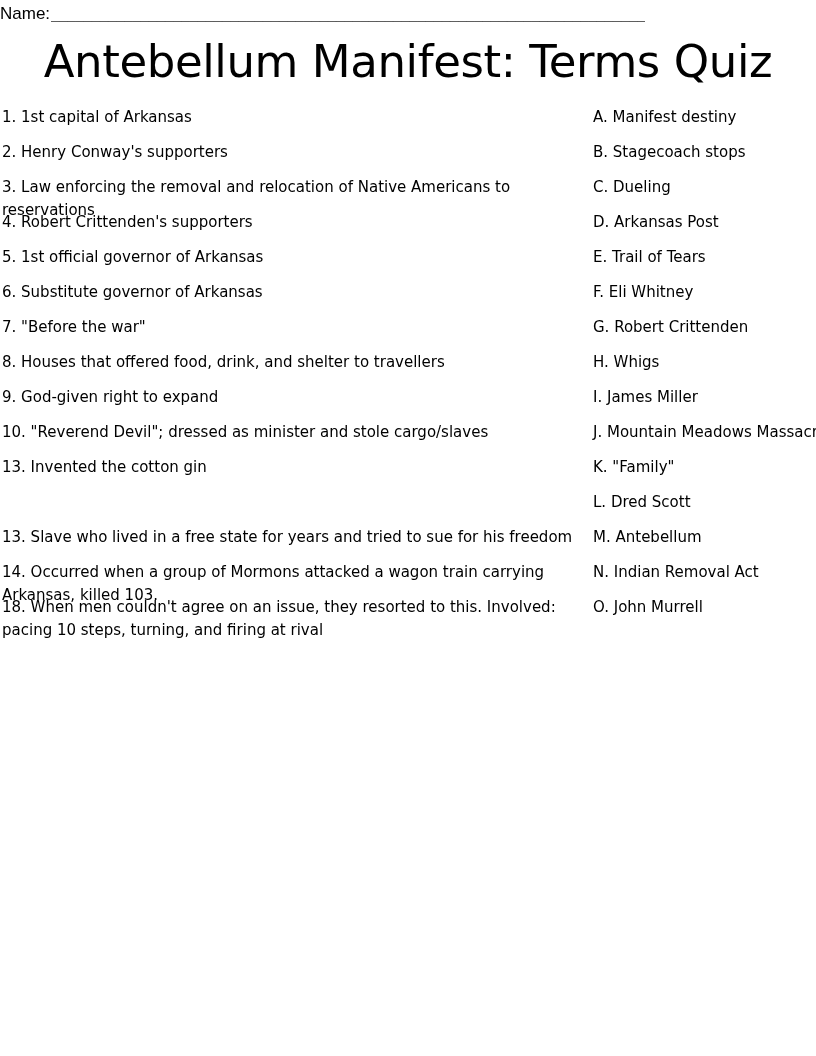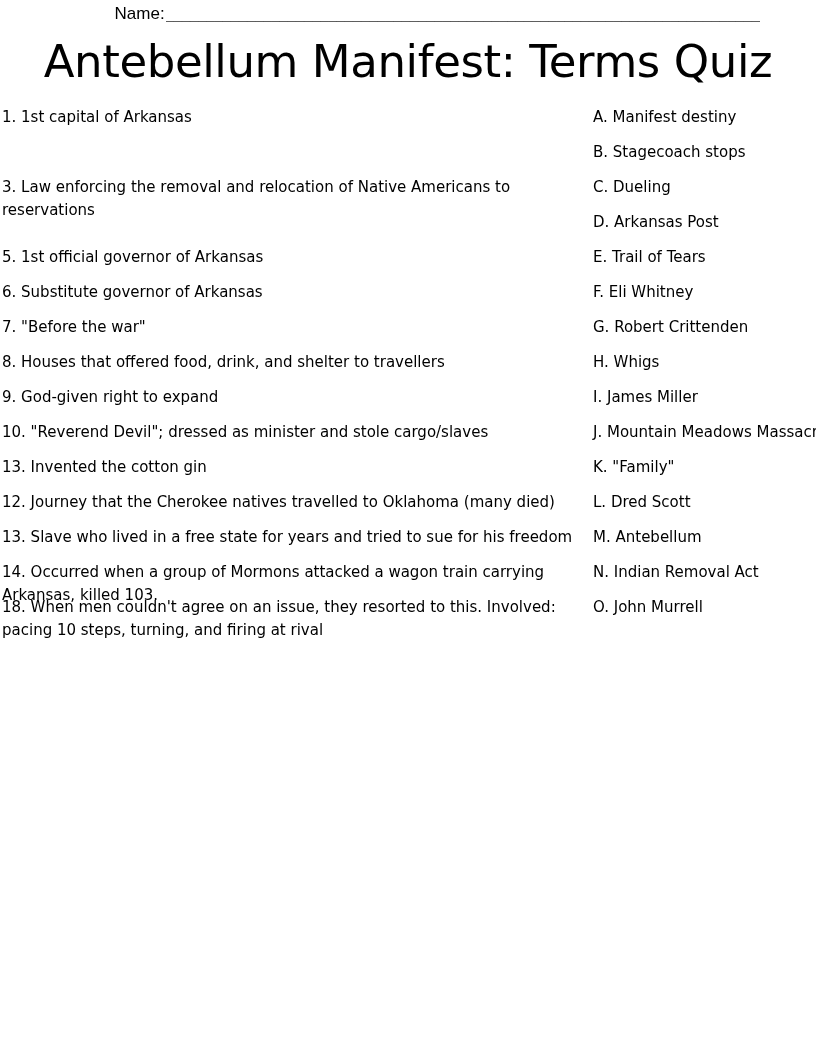--- a/index.html
+++ b/index.html
@@ -28,21 +28,20 @@
   
   .name-row {
     position: absolute;
     left: 0;
     top: 0;
     width: 760px;
     height: 24px;
     display: flex;
     align-items: baseline;
     white-space: nowrap;
-    justify-content: flex-end;
   }
   .name-label {
     font-family: "Liberation Sans", sans-serif;
     font-size: 17px;
     line-height: 21px;
     color: #000000;
     padding-top: 3px;
   }
   .name-rule {
     font-family: Liberation Sans, sans-serif;
@@ -117,27 +116,29 @@
   </div>
 
   <div class="quiz-title">Antebellum Manifest: Terms Quiz</div>
 
   <div class="matching" id="matching-list">
       <div class="q-row">
         <div class="q-text">1. 1st capital of Arkansas</div>
         <div class="a-text">A. Manifest destiny</div>
       </div>
       <div class="q-row">
+        <div class="q-text">2. Henry Conway's supporters</div>
         <div class="a-text">B. Stagecoach stops</div>
       </div>
       <div class="q-row">
         <div class="q-text">3. Law enforcing the removal and relocation of Native Americans to reservations</div>
         <div class="a-text">C. Dueling</div>
       </div>
       <div class="q-row">
+        <div class="q-text">4. Robert Crittenden's supporters</div>
         <div class="a-text">D. Arkansas Post</div>
       </div>
       <div class="q-row">
         <div class="q-text">5. 1st official governor of Arkansas</div>
         <div class="a-text">E. Trail of Tears</div>
       </div>
       <div class="q-row">
         <div class="q-text">6. Substitute governor of Arkansas</div>
         <div class="a-text">F. Eli Whitney</div>
       </div>
@@ -155,21 +156,20 @@
       </div>
       <div class="q-row">
         <div class="q-text">10. "Reverend Devil"; dressed as minister and stole cargo/slaves</div>
         <div class="a-text">J. Mountain Meadows Massacre</div>
       </div>
       <div class="q-row">
         <div class="q-text">13. Invented the cotton gin</div>
         <div class="a-text">K. "Family"</div>
       </div>
       <div class="q-row">
-        <div class="q-text">12. Journey that the Cherokee natives travelled to Oklahoma (many died)</div>
         <div class="a-text">L. Dred Scott</div>
       </div>
       <div class="q-row">
         <div class="q-text">13. Slave who lived in a free state for years and tried to sue for his freedom</div>
         <div class="a-text">M. Antebellum</div>
       </div>
       <div class="q-row">
         <div class="q-text">14. Occurred when a group of Mormons attacked a wagon train carrying Arkansas, killed 103.</div>
         <div class="a-text">N. Indian Removal Act</div>
       </div>

